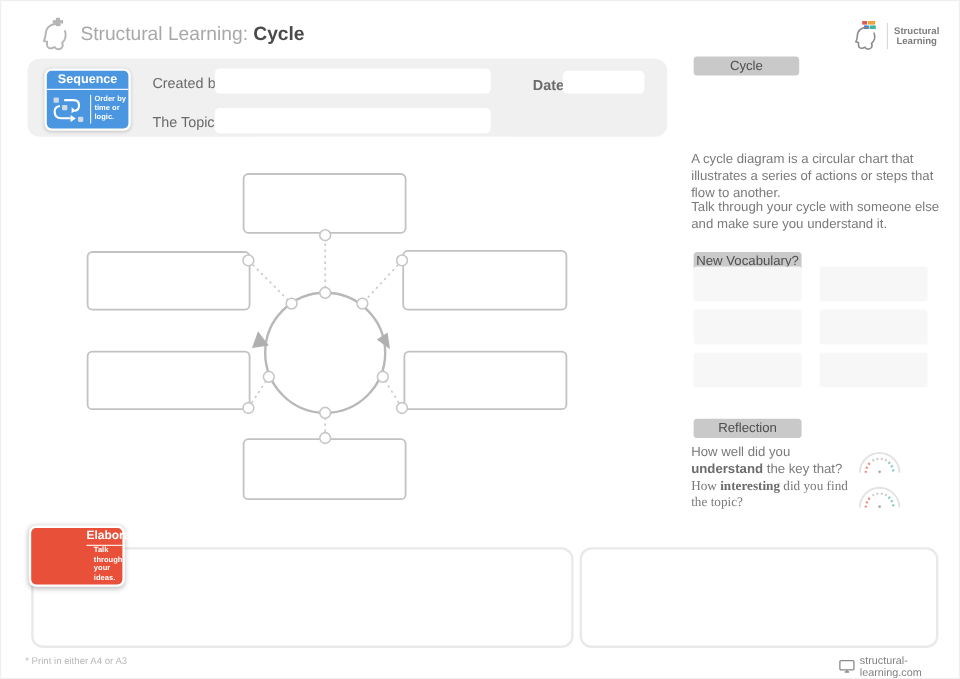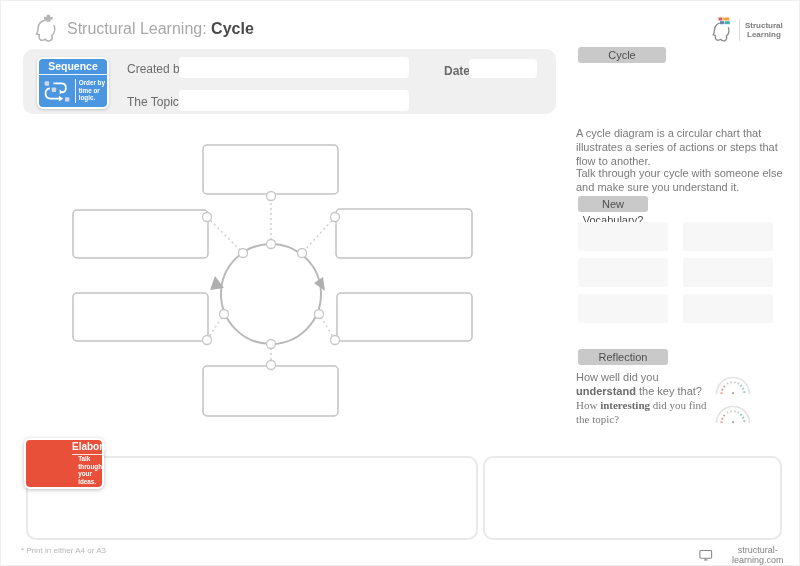--- a/index.html
+++ b/index.html
@@ -33,21 +33,21 @@
   #lbl-topic{left:104px;top:46px;}
   #inp-topic{left:156px;top:41px;width:230px;height:21px;}
 
   
   #sidebar{left:575px;top:0;width:215px;height:566px;}
   .badge{background:#c9c9c9;border-radius:3px;color:#4e4e4e;font-size:11px;
          text-align:center;line-height:16px;height:16px;}
   #badge-cycle{left:2px;top:46px;width:88px;}
   .side-p{left:0;font-size:11px;line-height:14px;color:#7a7a7a;width:215px;}
   #side-p1{top:79px;margin-top:46px;} #side-p2{top:112px;} #side-p3{top:165px;}
-  #badge-vocab{left:2px;top:195px;width:70px;}
+  #badge-vocab{left:2px;top:209px;width:90px;}
   #vocab-grid{left:2px;top:221px;display:grid;grid-template-columns:90px 90px;
               grid-auto-rows:29px;gap:7px 15px;}
   .vocab-box{background:#f7f7f7;border-radius:2px;}
   #badge-reflect{left:2px;top:348px;width:90px;}
   .refl-q{left:0;width:140px;font-size:11px;line-height:14px;color:#7a7a7a;}
   #refl-q1{top:369px;} #refl-q2{top:397px;font-family:Liberation Serif, serif;}
   .refl-q b{color:#6b6b6b;}
   .gauge{left:137px;width:40px;height:21px;}
   #gauge1{top:374px;} #gauge2{top:403px;}
 
@@ -60,21 +60,21 @@
   #card-elaborate{left:23px;top:437px;width:80px;height:51px;padding-left:46px;}
   #card-hypothesise{left:480px;top:438px;width:78px;height:50px;}
   .red-card .t{font-size:10px;font-weight:700;color:#fff;text-align:center;padding:1px 0 2px;
                border-bottom:1px solid rgba(255,255,255,.85);}
   .red-card .b{display:flex;align-items:center;height:30px;}
   .red-card .vdiv{width:1px;height:24px;background:rgba(255,255,255,.85);margin:0 3px 0 1px;}
   .red-card .d{font-size:6.3px;line-height:7.5px;color:#fff;font-weight:700;width:30px;}
 
   
   #print-note{left:20px;top:545px;font-size:8px;color:#b8b8b8;}
-  #site{left:698px;top:544px;display:flex;align-items:center;gap:4px;text-align:center;}
+  #site{left:698px;top:544px;display:flex;align-items:center;gap:4px;}
   #site .w{font-size:9px;color:#818181;}
 </style>
 </head>
 <body>
 
 <div id="page">
 
   <svg class="abs" style="left:33px;top:13px" width="27" height="28" viewBox="0 0 27 28">
     <rect x="12.6" y="0.8" width="3.4" height="7" fill="#b5b5b5"></rect>
     <rect x="10" y="2.8" width="8.6" height="2.8" fill="#b5b5b5"></rect>

